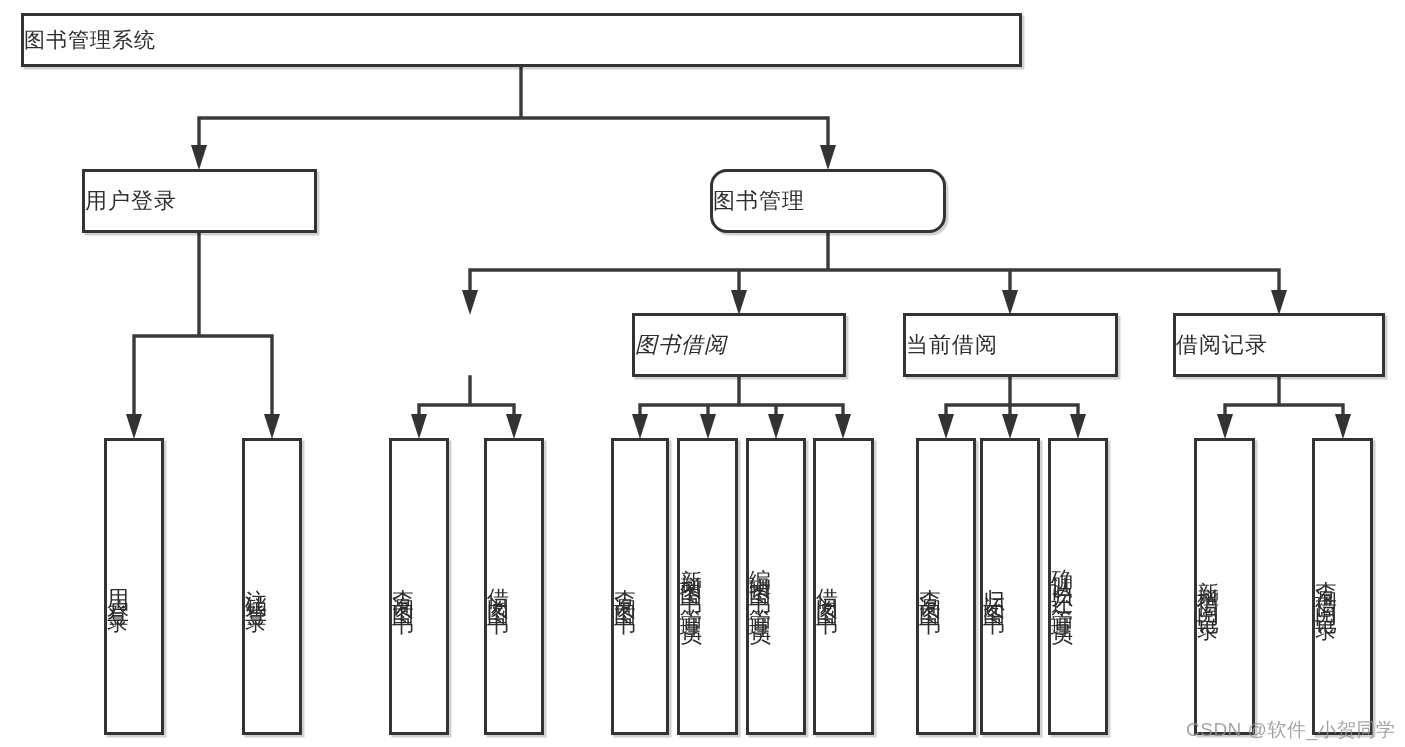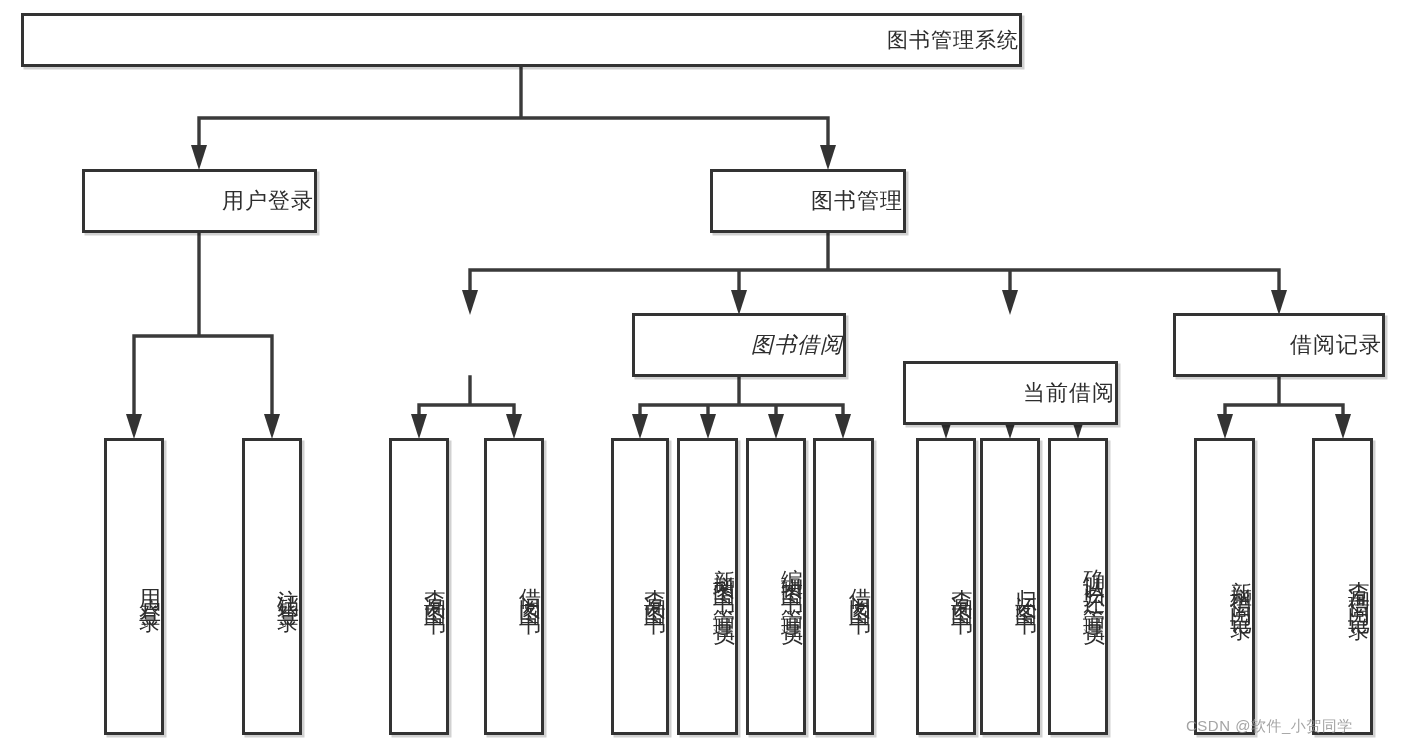--- a/index.html
+++ b/index.html
@@ -6,31 +6,31 @@
   .stage{
     position:relative;width:1405px;height:747px;background:#ffffff;overflow:hidden;
     font-family:"Liberation Sans","DejaVu Sans",sans-serif;color:#2d2d2d;
   }
   .connectors{position:absolute;left:0;top:0;width:1405px;height:747px;}
   .connectors path{stroke:#3a3a3a;stroke-width:3.4;fill:none;stroke-linecap:square;}
   .connectors polygon{fill:#333333;stroke:none;}
   .node{
     position:absolute;box-sizing:border-box;background:#ffffff;
     border:3px solid #333333;box-shadow:2.5px 2.5px 0 rgba(0,0,0,0.18);
-    display:flex;align-items:center;justify-content:flex-end;text-align:center;padding-left:12px;
+    display:flex;align-items:center;justify-content:flex-start;text-align:center;
   }
   .node-root .label{font-size:21px;letter-spacing:1px;}
   .node-h .label{font-size:22px;letter-spacing:1px;}
   .node-leaf .label{
     writing-mode:vertical-rl;text-orientation:mixed;
     font-size:22px;letter-spacing:8px;line-height:1;white-space:nowrap;
   }
   .watermark{
     position:absolute;left:1186px;top:717px;
-    font-size:15px;color:rgba(148,148,148,0.85);letter-spacing:0.5px;white-space:nowrap;
+    font-size:19px;color:rgba(148,148,148,0.85);letter-spacing:0.5px;white-space:nowrap;
   }
 </style>
 </head>
 <body>
 
 <div class="stage">
 
   <svg class="connectors" viewBox="0 0 1405 747" xmlns="http://www.w3.org/2000/svg">
 
     <g>
@@ -81,28 +81,28 @@
     </g>
   </svg>
 
   <div class="node node-root" style="left:21px;top:13px;width:1001px;height:54px;">
     <span class="label">图书管理系统</span>
   </div>
 
   <div class="node node-h" style="left:82px;top:169px;width:235px;height:64px;">
     <span class="label">用户登录</span>
   </div>
-  <div class="node node-h" style="left:710px;top:169px;width:196px;height:64px;">
+  <div class="node node-h" style="left:710px;top:169px;width:236px;height:64px;border-radius:17px;">
     <span class="label">图书管理</span>
   </div>
 
   <div class="node node-h" style="left:632px;top:313px;width:214px;height:64px;font-style:italic;">
     <span class="label">图书借阅</span>
   </div>
-  <div class="node node-h" style="left:903px;top:313px;width:215px;height:64px;margin-top:48px;">
+  <div class="node node-h" style="left:903px;top:313px;width:215px;height:64px;">
     <span class="label">当前借阅</span>
   </div>
   <div class="node node-h" style="left:1173px;top:313px;width:212px;height:64px;">
     <span class="label">借阅记录</span>
   </div>
 
   <div class="node node-leaf" style="left:104px;top:438px;width:60px;height:297px;">
     <span class="label">用户登录</span>
   </div>
   <div class="node node-leaf" style="left:242px;top:438px;width:60px;height:297px;">

